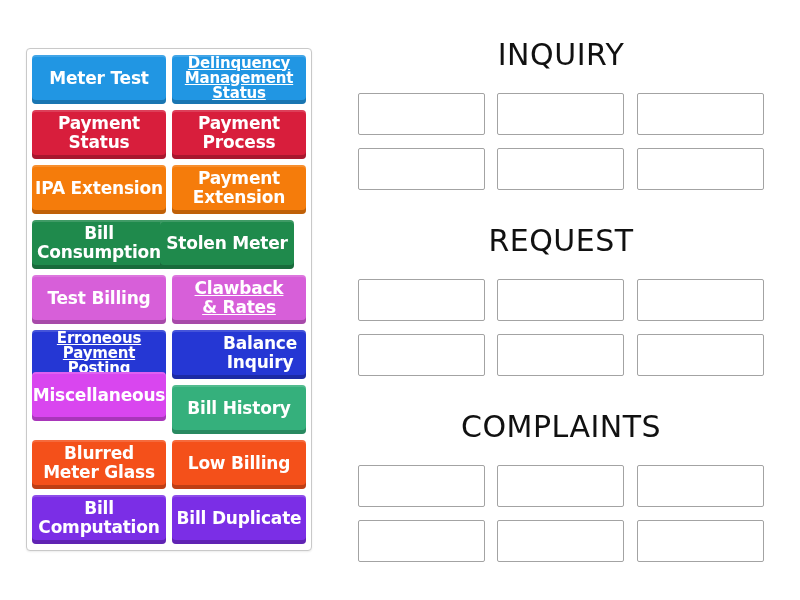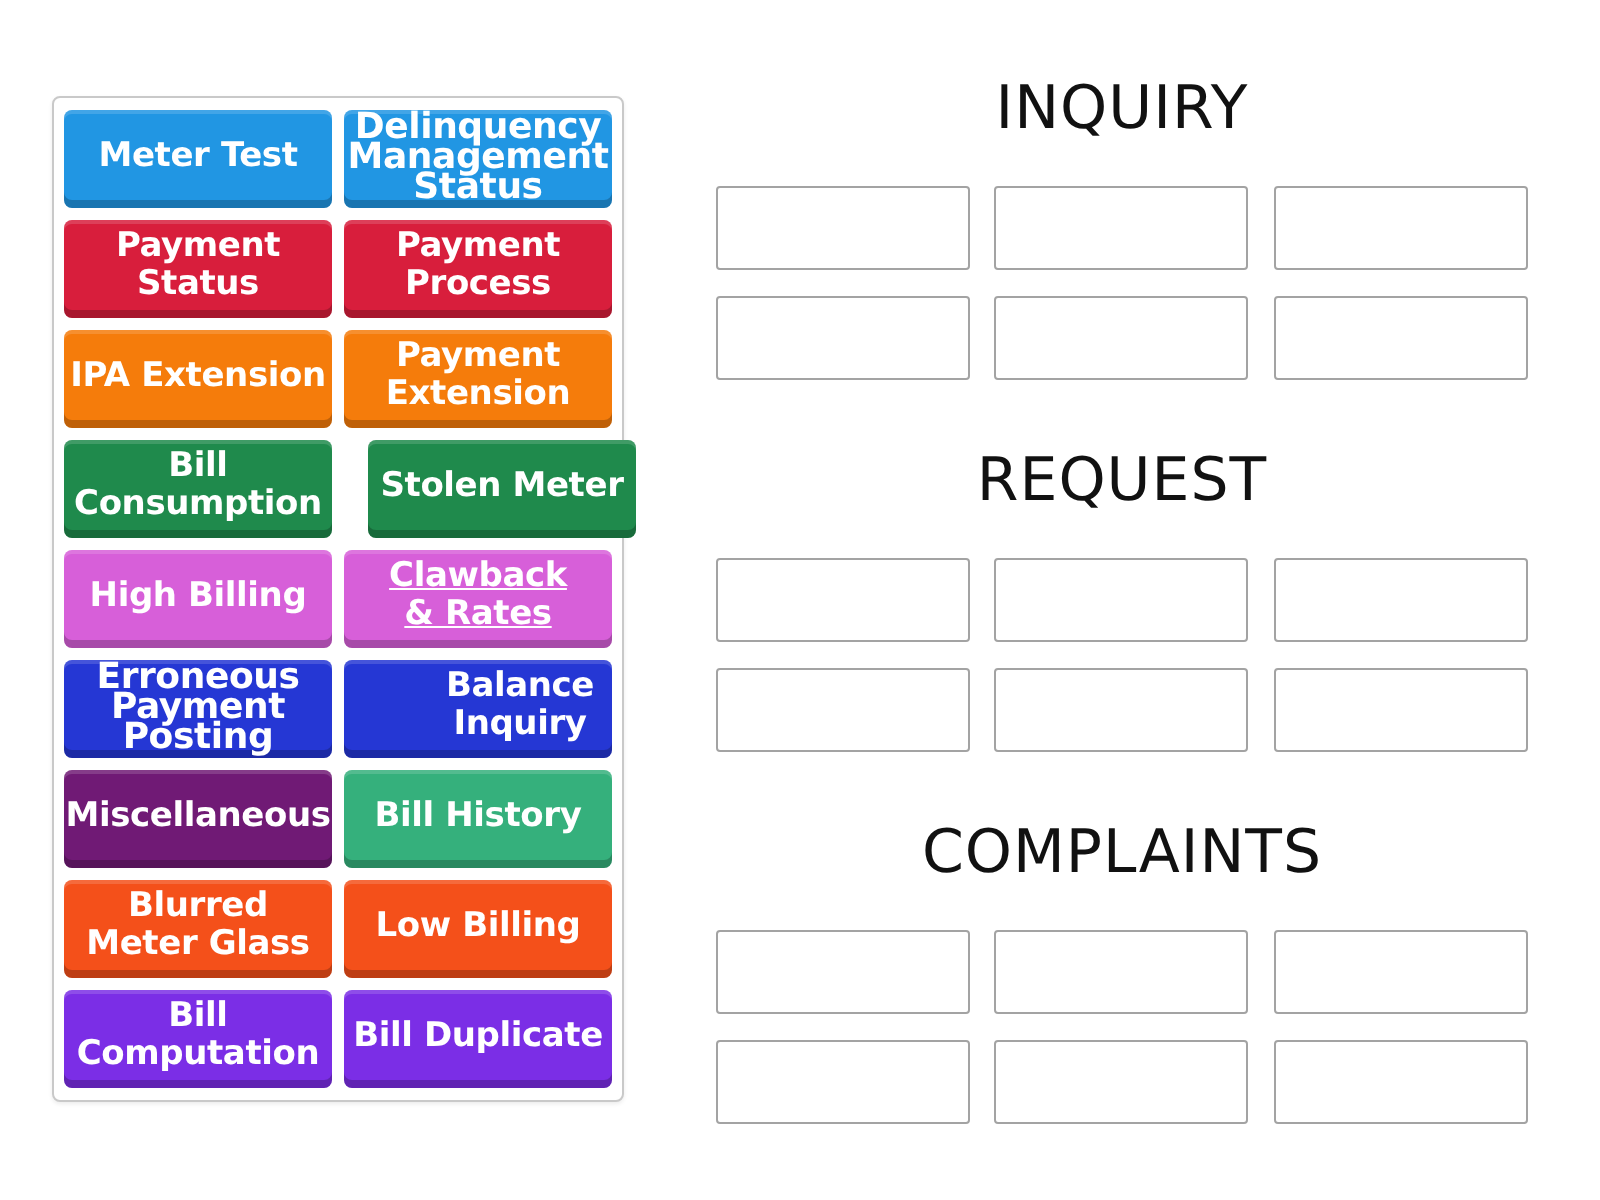--- a/index.html
+++ b/index.html
@@ -18,21 +18,21 @@
     .tile {
       position: absolute; width: 134px; height: 49px;
       border-radius: 4px; color: #ffffff;
       display: flex; align-items: center; justify-content: center;
       text-align: center; font-weight: bold; font-size: 17px; line-height: 19px;
       box-sizing: border-box; padding: 0 2px 3px 2px;
       cursor: grab; user-select: none;
       box-shadow: inset 0 -4px 0 rgba(0,0,0,0.22), inset 0 2px 0 rgba(255,255,255,0.15);
       letter-spacing: -0.2px;
     }
-    .tile.small { font-size: 18px; line-height: 15px; }
+    .tile.small { font-size: 15px; line-height: 15px; text-decoration: underline; }
     .tile span { white-space: pre-line; }
     .group-title {
       position: absolute; left: 358px; width: 406px; text-align: center;
       font-size: 30px; color: #111111; font-weight: normal; letter-spacing: 0.5px;
     }
     .slot {
       position: absolute; width: 127px; height: 42px; box-sizing: border-box;
       border: 1px solid #a3a3a3; border-radius: 2px; background: #ffffff;
     }
   </style>
@@ -63,42 +63,42 @@
   </div>
 <div class="tile" style="left:172px;top:165px;background:#f57c0b;">
     <span>Payment
 Extension</span>
   </div>
 
 <div class="tile" style="left:32px;top:220px;background:#1f8a4c;">
     <span>Bill
 Consumption</span>
   </div>
-<div class="tile" style="left:184px;top:220px;background:#1f8a4c;">
+<div class="tile" style="left:160px;top:220px;background:#1f8a4c;">
     <span>Stolen Meter</span>
   </div>
 
 <div class="tile" style="left:32px;top:275px;background:#d75fd9;">
-    <span>High Billing</span>
+    <span>Test Billing</span>
   </div>
 <div class="tile" style="left:172px;top:275px;background:#d75fd9;text-decoration:underline;">
     <span>Clawback
 &amp; Rates</span>
   </div>
 
 <div class="tile small" style="left:32px;top:330px;background:#2537d4;">
     <span>Erroneous
 Payment Posting</span>
   </div>
 <div class="tile" style="left:172px;top:330px;background:#2537d4;padding-left:44px;">
     <span>Balance
 Inquiry</span>
   </div>
 
-<div class="tile" style="left:32px;top:385px;background:#701a75;">
+<div class="tile" style="left:32px;top:372px;background:#d946ef;">
     <span>Miscellaneous</span>
   </div>
 <div class="tile" style="left:172px;top:385px;background:#35b07c;text-align:center;">
     <span>Bill History</span>
   </div>
 
 <div class="tile" style="left:32px;top:440px;background:#f4501a;">
     <span>Blurred
 Meter Glass</span>
   </div>

